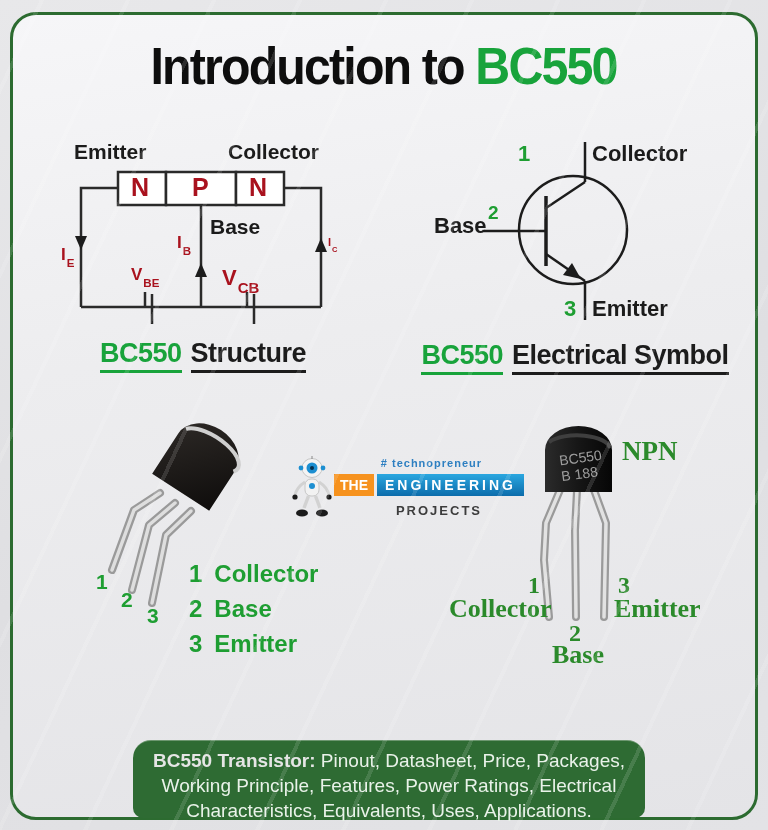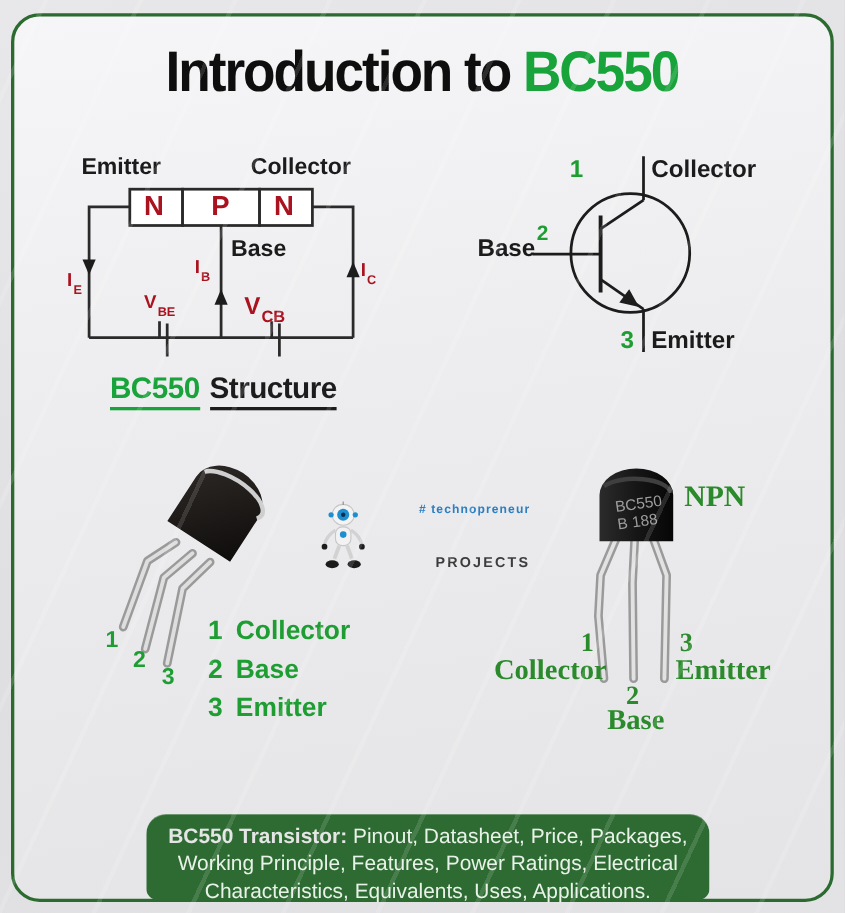--- a/index.html
+++ b/index.html
@@ -99,21 +99,21 @@
 
   <span class="abs blk lab21" style="left:74px; top:140px;">Emitter</span>
   <span class="abs blk lab21" style="left:228px; top:140px;">Collector</span>
   <span class="abs red" style="left:131px; top:173px; font-size:25px;">N</span>
   <span class="abs red" style="left:192px; top:173px; font-size:25px;">P</span>
   <span class="abs red" style="left:249px; top:173px; font-size:25px;">N</span>
   <span class="abs blk lab21" style="left:210px; top:215px;">Base</span>
 
   <span class="abs red" style="left:61px; top:245px; font-size:17px;"><span>I</span><sub class="s">E</sub></span>
   <span class="abs red" style="left:177px; top:233px; font-size:17px;"><span>I</span><sub class="s">B</sub></span>
-  <span class="abs red" style="left:328px; top:236px; font-size:17px;"><span>I</span><sub class="s">C</sub></span>
+  <span class="abs red" style="left:328px; top:236px; font-size:11px;"><span>I</span><sub class="s">C</sub></span>
   <span class="abs red" style="left:131px; top:265px; font-size:17px;"><span>V</span><sub class="s">BE</sub></span>
   <span class="abs red" style="left:222px; top:265px; font-size:22px;"><span>V</span><sub class="s">CB</sub></span>
 
   <div class="caption" style="left:48px; top:338px; width:310px;">
     <span class="g">BC550</span><span class="b">Structure</span>
   </div>
 
   <svg class="abs" style="left:420px; top:140px;" width="320" height="185" viewBox="0 0 320 185">
     <circle cx="153" cy="90" r="54" stroke="#1c1c1c" stroke-width="2.5" fill="none"></circle>
     <g stroke="#1c1c1c" stroke-width="2.5" fill="none">
@@ -127,20 +127,23 @@
     <polygon points="161,139 143,135 152,123" fill="#1c1c1c"></polygon>
   </svg>
 
   <span class="abs grn lab22" style="left:518px; top:141px;">1</span>
   <span class="abs blk lab22" style="left:592px; top:141px;">Collector</span>
   <span class="abs blk lab22" style="left:434px; top:213px;">Base</span>
   <span class="abs grn" style="left:488px; top:202px; font-size:19px;">2</span>
   <span class="abs grn lab22" style="left:564px; top:296px;">3</span>
   <span class="abs blk lab22" style="left:592px; top:296px;">Emitter</span>
 
+  <div class="caption" style="left:410px; top:340px; width:330px;">
+    <span class="g">BC550</span><span class="b">Electrical Symbol</span>
+  </div>
 
   <svg class="abs" style="left:90px; top:415px;" width="210" height="200" viewBox="0 0 210 200">
     <defs>
       <linearGradient id="bodyG" x1="0" y1="0" x2="1" y2="1">
         <stop offset="0" stop-color="#2e2a27"></stop>
           <stop offset="1" stop-color="#0f0d0c"></stop>
       </linearGradient>
     </defs>
 
     <g fill="none" stroke-linecap="round" stroke-linejoin="round">
@@ -195,20 +198,23 @@
       <path d="M15,27 Q7,32 5,40" stroke="#d2d2d2" stroke-width="3" fill="none"></path>
       <path d="M29,27 Q37,32 39,40" stroke="#d2d2d2" stroke-width="3" fill="none"></path>
       <circle cx="5" cy="42" r="2.6" fill="#1b1b1b"></circle>
       <circle cx="39" cy="42" r="2.6" fill="#1b1b1b"></circle>
       <line x1="18.5" y1="41" x2="14" y2="53" stroke="#d2d2d2" stroke-width="3.5"></line>
       <line x1="25.5" y1="41" x2="30" y2="53" stroke="#d2d2d2" stroke-width="3.5"></line>
       <ellipse cx="12" cy="58" rx="6" ry="3.6" fill="#1b1b1b"></ellipse>
       <ellipse cx="32" cy="58" rx="6" ry="3.6" fill="#1b1b1b"></ellipse>
     </svg>
     <span class="abs logo-tag" style="right:0; top:2px;"># technopreneur</span>
+    <div class="abs" style="left:44px; top:19px; white-space:nowrap;">
+      <span class="logo-the">THE</span><span class="logo-eng">ENGINEERING</span>
+    </div>
     <span class="abs logo-proj" style="right:0; top:48px;">PROJECTS</span>
   </div>
 
   <svg class="abs" style="left:500px; top:420px;" width="170" height="210" viewBox="0 0 170 210">
     <defs>
       <linearGradient id="bodyG2" x1="0" y1="0" x2="1" y2="0">
         <stop offset="0" stop-color="#2b2b2b"></stop>
           <stop offset=".5" stop-color="#161616"></stop>
           <stop offset="1" stop-color="#060606"></stop>
       </linearGradient>

